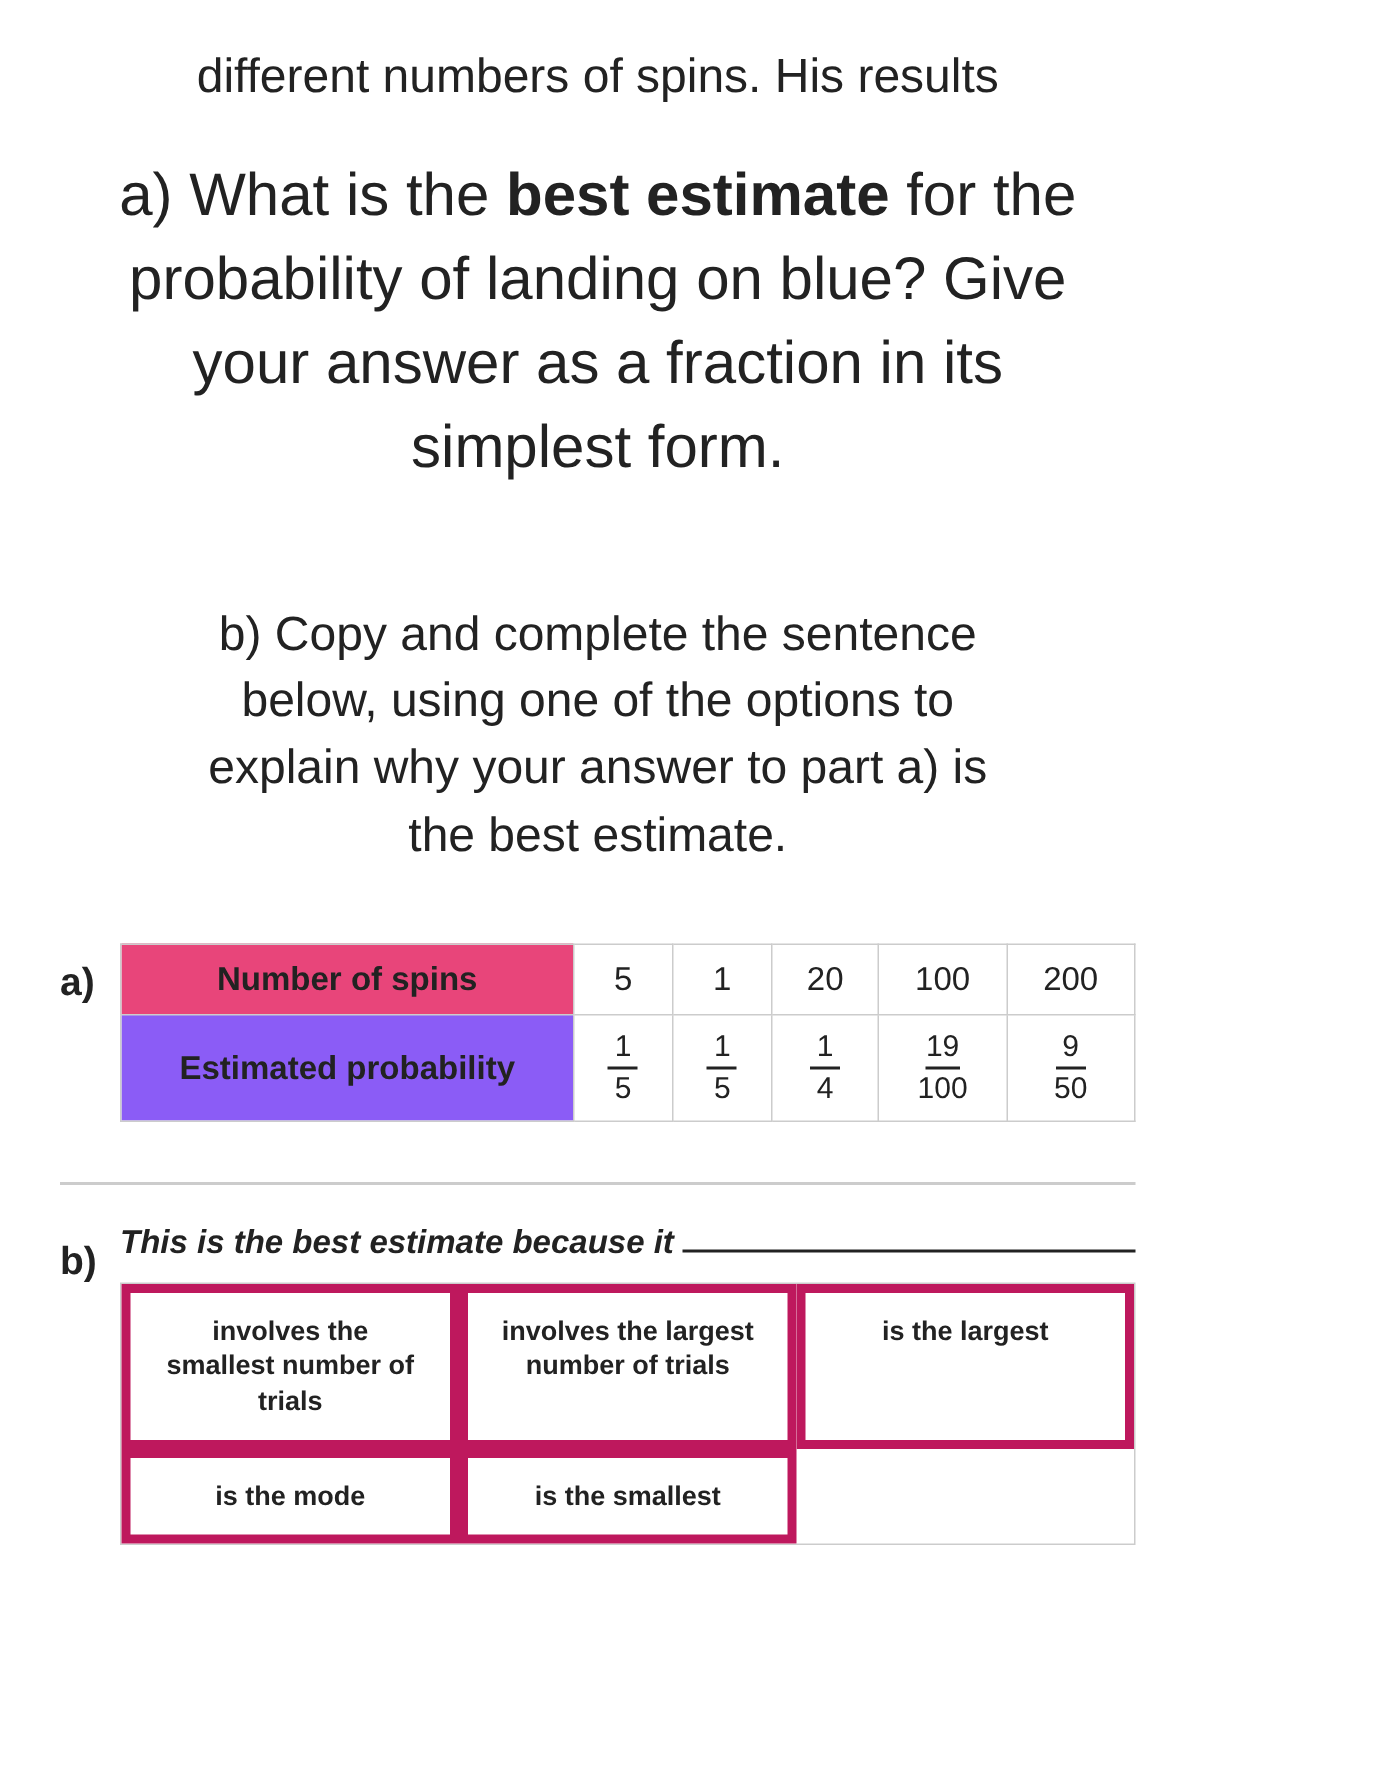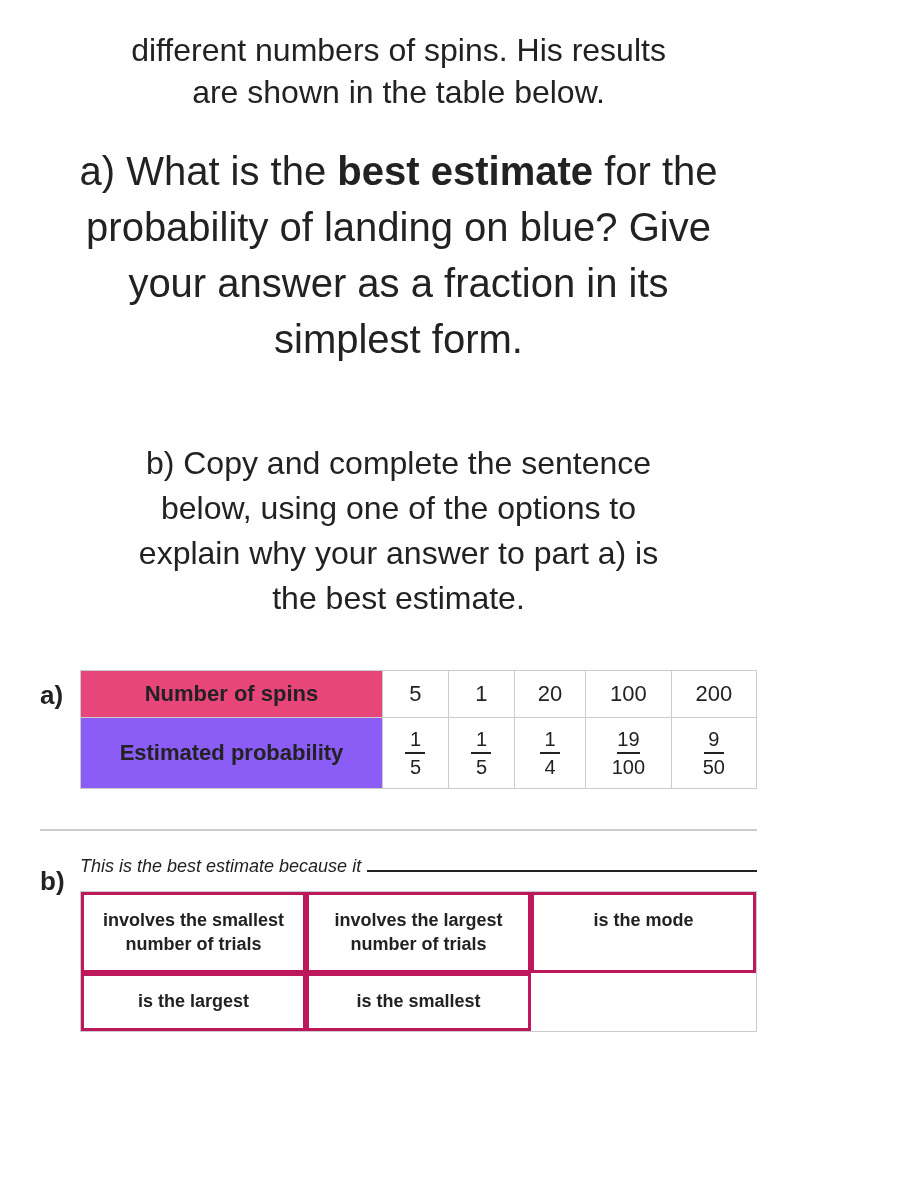--- a/index.html
+++ b/index.html
@@ -160,61 +160,60 @@
     .sentence-row {
       display: flex;
       align-items: baseline;
       font-size: 18px;
       color: #222;
       margin-bottom: 14px;
       gap: 6px;
     }
 
     .sentence-text {
-      font-size: 18px;
+      font-size: 22px;
       font-style: italic;
-      font-weight: normal;
+      font-weight: bold;
       white-space: nowrap;
     }
 
     .sentence-line {
       flex: 1;
       border-bottom: 2px solid #222;
       min-width: 200px;
     }
 
     
     .options-grid {
       border: 1px solid #ccc;
       display: grid;
       grid-template-columns: 1fr 1fr 1fr;
       border-collapse: collapse;
     }
 
     .option-cell {
-      border: 3px solid #be185d;
+      border: 6px solid #be185d;
       padding: 14px 16px;
       font-size: 18px;
       font-weight: bold;
       color: #222;
       text-align: center;
       line-height: 1.3;
       cursor: pointer;
       background: #fff;
     }
   </style>
 </head>
 <body>
 
 <div class="page-container">
 
   <div class="header-section">
     <p>
       <span>different numbers of spins. His results</span><br>
-      <span>are shown in the table below.</span>
     </p>
   </div>
 
   <div class="part-a-question">
     <p>
       <span>a) What is the </span><strong>best estimate</strong><span> for the<br>probability of landing on blue? Give<br>your answer as a fraction in its<br>simplest form.</span>
     </p>
   </div>
 
   <div class="part-b-question">
@@ -283,21 +282,21 @@
     <div class="part-b-content">
 
       <div class="sentence-row">
         <span class="sentence-text">This is the best estimate because it</span>
         <span class="sentence-line"></span>
       </div>
 
       <div class="options-grid">
         <div class="option-cell">involves the smallest number of trials</div>
         <div class="option-cell">involves the largest number of trials</div>
+        <div class="option-cell">is the largest</div>
         <div class="option-cell">is the mode</div>
-        <div class="option-cell">is the largest</div>
         <div class="option-cell">is the smallest</div>
       </div>
 
     </div>
   </div>
 
 </div>
 
 </body></html>

